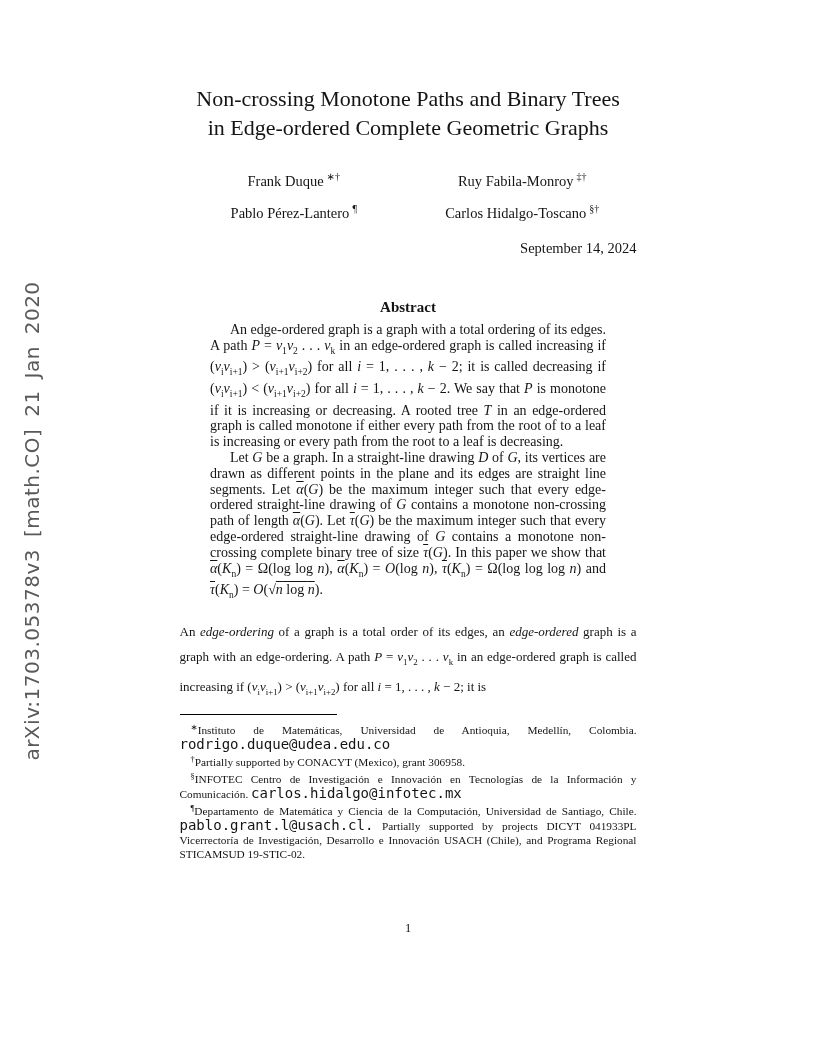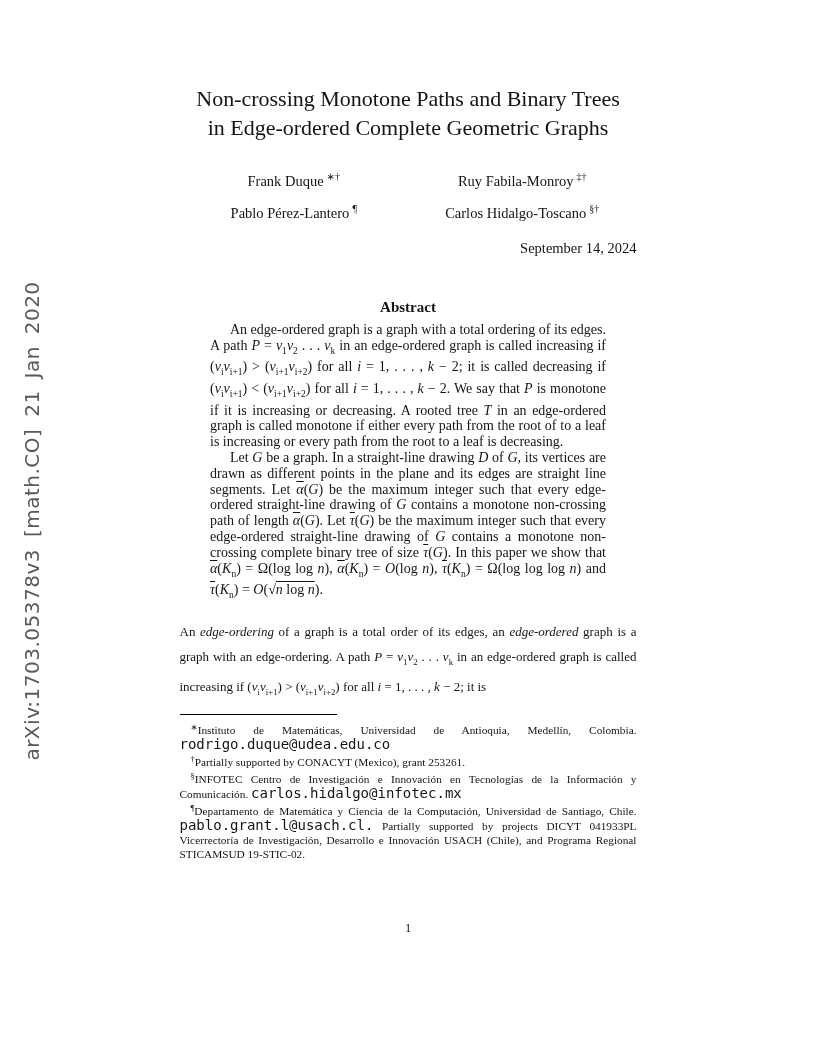--- a/index.html
+++ b/index.html
@@ -111,21 +111,21 @@
 
 
     <div class="intro">
       <p>An <i>edge-ordering</i> of a graph is a total order of its edges, an <i>edge-ordered</i> graph is a graph with an edge-ordering. A path <i>P</i> = <i>v</i><sub>1</sub><i>v</i><sub>2</sub> . . . <i>v</i><sub>k</sub> in an edge-ordered graph is called increasing if (<i>v</i><sub>i</sub><i>v</i><sub>i+1</sub>) &gt; (<i>v</i><sub>i+1</sub><i>v</i><sub>i+2</sub>) for all <i>i</i> = 1, . . . , <i>k</i> − 2; it is</p>
     </div>
 
     <div class="footnote-rule"></div>
 
     <div class="footnotes">
       <p class="footnote"><span class="fn-marker">∗</span><span>Instituto de Matemáticas, Universidad de Antioquia, Medellín, Colombia.</span> <span class="email">rodrigo.duque@udea.edu.co</span></p>
-      <p class="footnote"><span class="fn-marker">†</span><span>Partially supported by CONACYT (Mexico), grant 253261.</span></p>
+      <p class="footnote"><span class="fn-marker">†</span><span>Partially supported by CONACYT (Mexico), grant 306958.</span></p>
       <p class="footnote"><span class="fn-marker">§</span><span>INFOTEC Centro de Investigación e Innovación en Tecnologías de la Información y Comunicación.</span> <span class="email">carlos.hidalgo@infotec.mx</span></p>
       <p class="footnote"><span class="fn-marker">¶</span><span>Departamento de Matemática y Ciencia de la Computación, Universidad de Santiago, Chile.</span> <span class="email">pablo.grant.l@usach.cl.</span> <span>Partially supported by projects DICYT 041933PL Vicerrectoría de Investigación, Desarrollo e Innovación USACH (Chile), and Programa Regional STICAMSUD 19-STIC-02.</span></p>
     </div>
 
   </div>
 
   <div class="page-number">1</div>
 
 </div>
 

